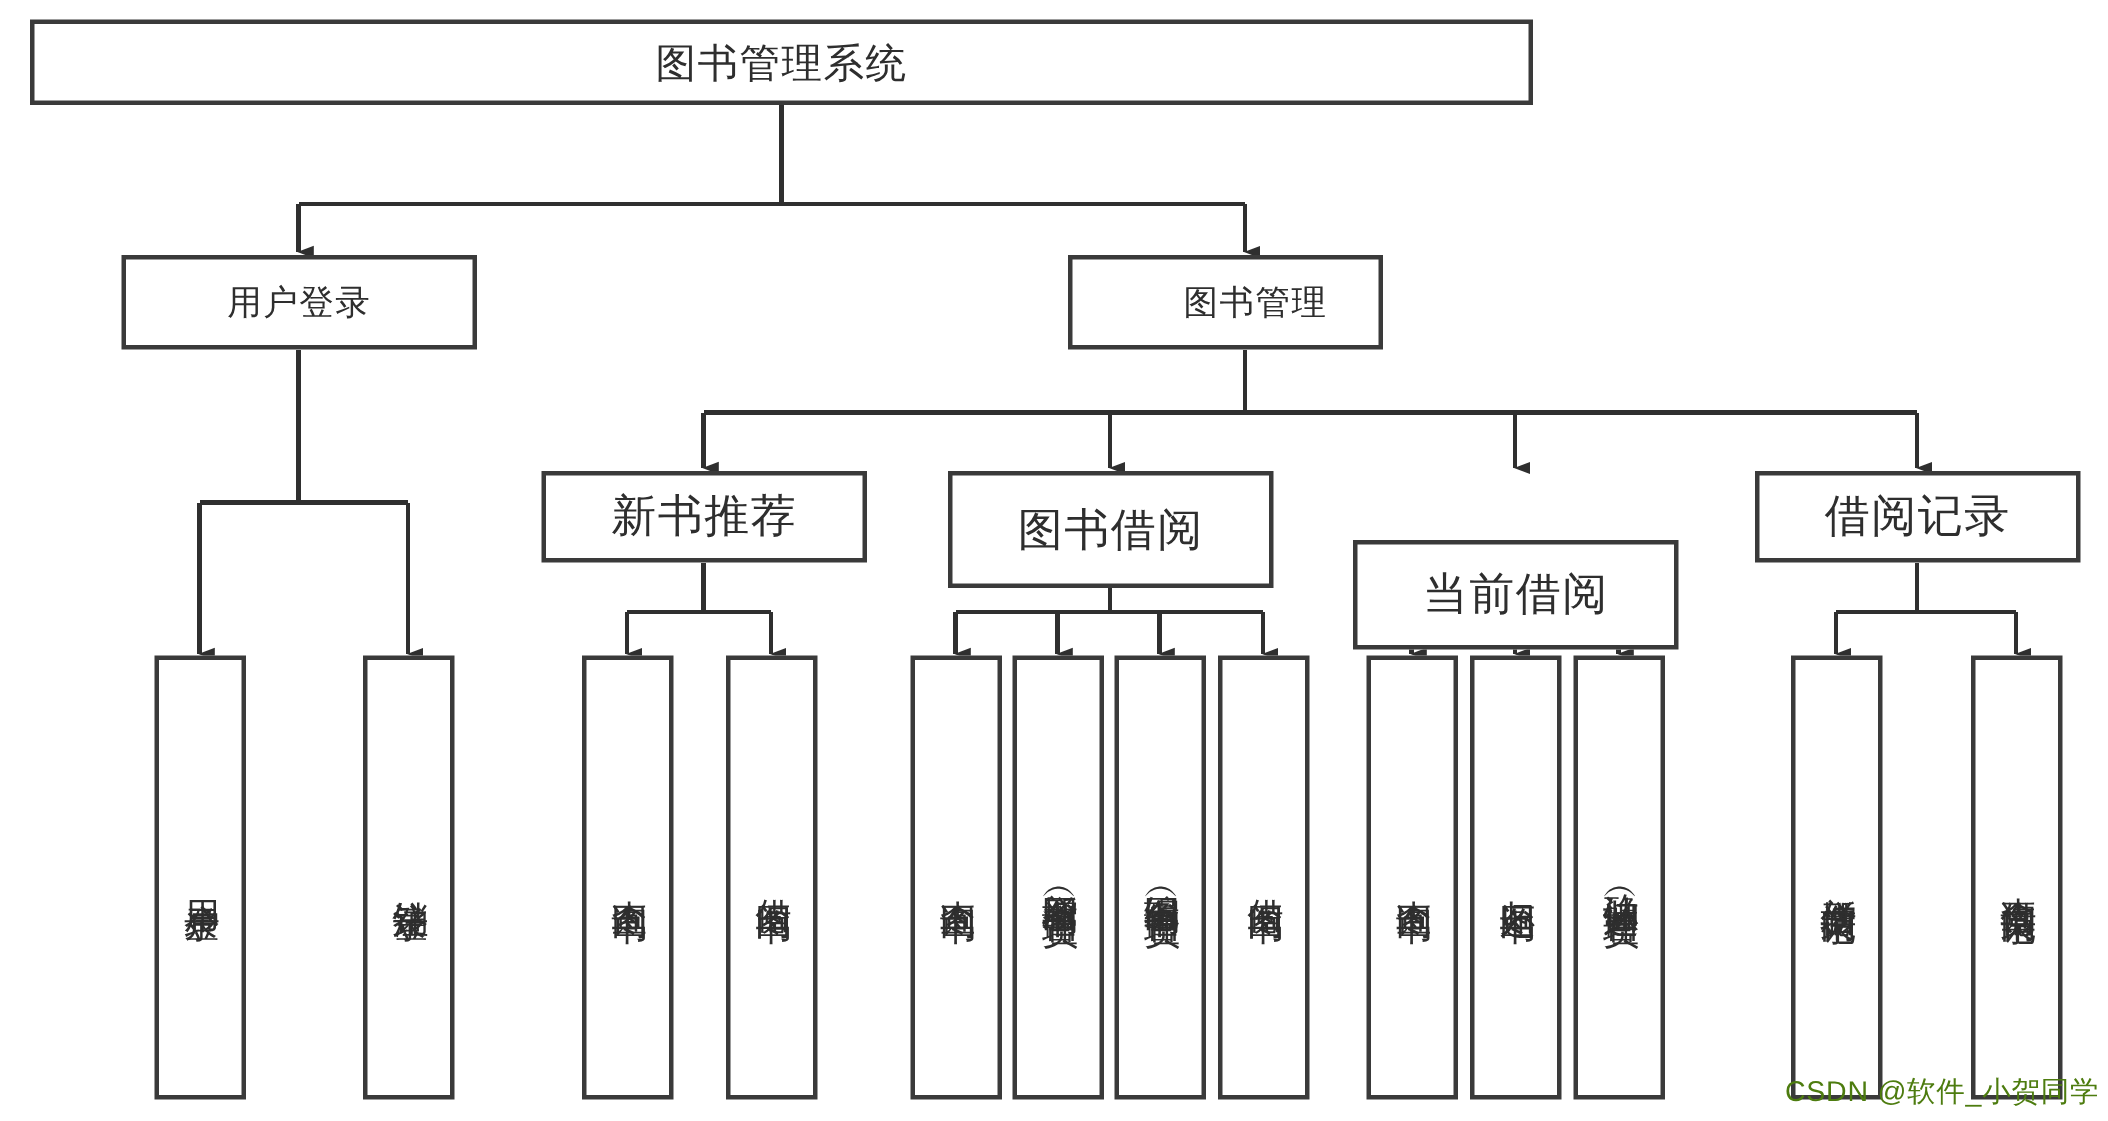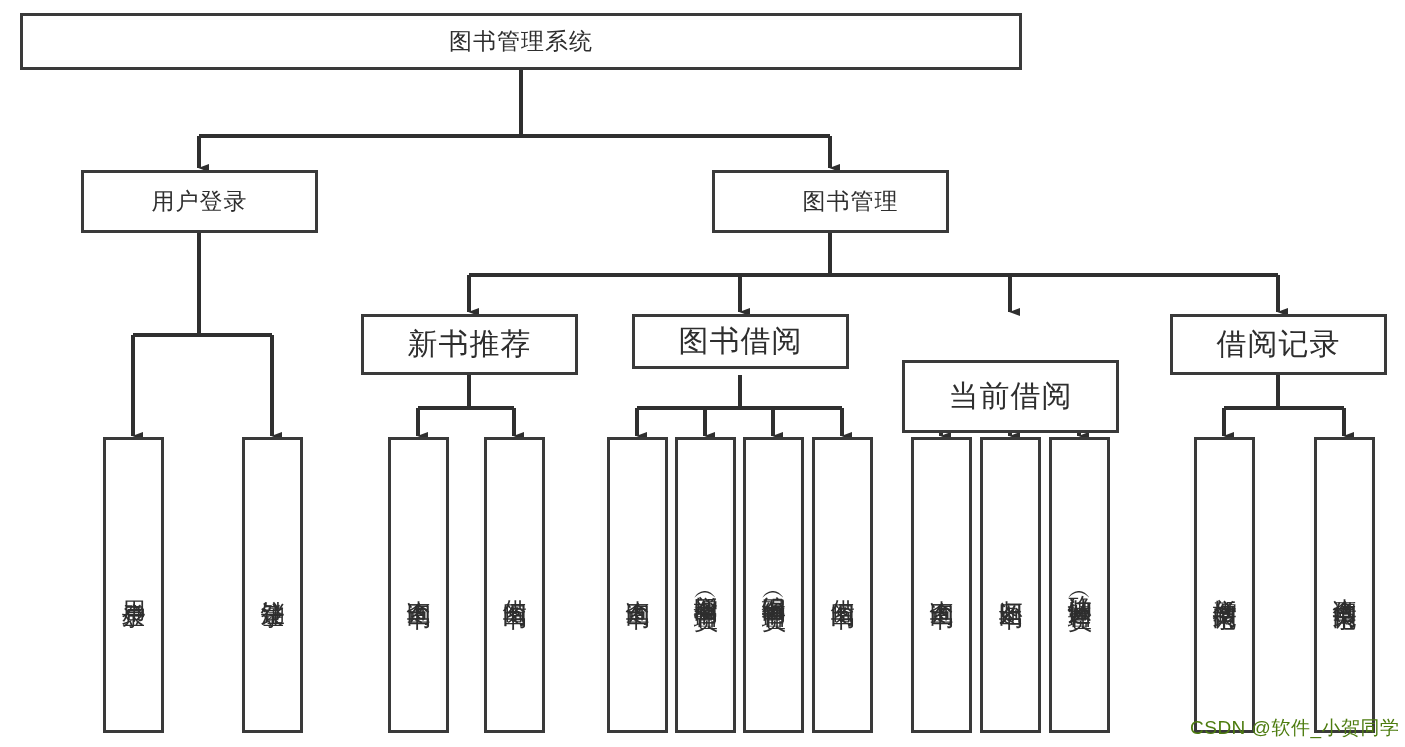--- a/index.html
+++ b/index.html
@@ -30,21 +30,21 @@
     box-sizing: border-box;
     background: #ffffff;
     border: 3px solid #3a3a3a;
     display: flex;
     align-items: center;
     justify-content: center;
     color: #2e2e2e;
     text-align: center;
   }
   .node.level-root {
-    font-size: 23px;
+    font-size: 27px;
     letter-spacing: 1px;
   }
   .node.level-2 {
     font-size: 23px;
     letter-spacing: 1px;
   }
   .node.level-3 {
     font-size: 30px;
     letter-spacing: 1px;
   }
@@ -127,28 +127,28 @@
     </g>
   </svg>
 
   <div class="node level-root" style="left:20px; top:13px; width:1002px; height:57px;">
     <span>图书管理系统</span>
   </div>
 
   <div class="node level-2" style="left:81px; top:170px; width:237px; height:63px;">
     <span>用户登录</span>
   </div>
-  <div class="node level-2" style="left:712px; top:170px; width:237px; height:63px;padding-left:40px;">
+  <div class="node level-2" style="left:712px; top:170px; width:210px; height:63px;padding-left:40px;">
     <span>图书管理</span>
   </div>
 
   <div class="node level-3" style="left:361px; top:314px; width:217px; height:61px;">
     <span>新书推荐</span>
   </div>
-  <div class="node level-3" style="left:632px; top:314px; width:217px; height:55px;">
+  <div class="node level-3" style="left:632px; top:314px; width:217px; height:78px;">
     <span>图书借阅</span>
   </div>
   <div class="node level-3" style="left:902px; top:314px; width:217px; height:73px;margin-top:46px;">
     <span>当前借阅</span>
   </div>
   <div class="node level-3" style="left:1170px; top:314px; width:217px; height:61px;">
     <span>借阅记录</span>
   </div>
 
   <div class="node leaf" style="left:103px; top:437px; width:61px; height:296px;">

